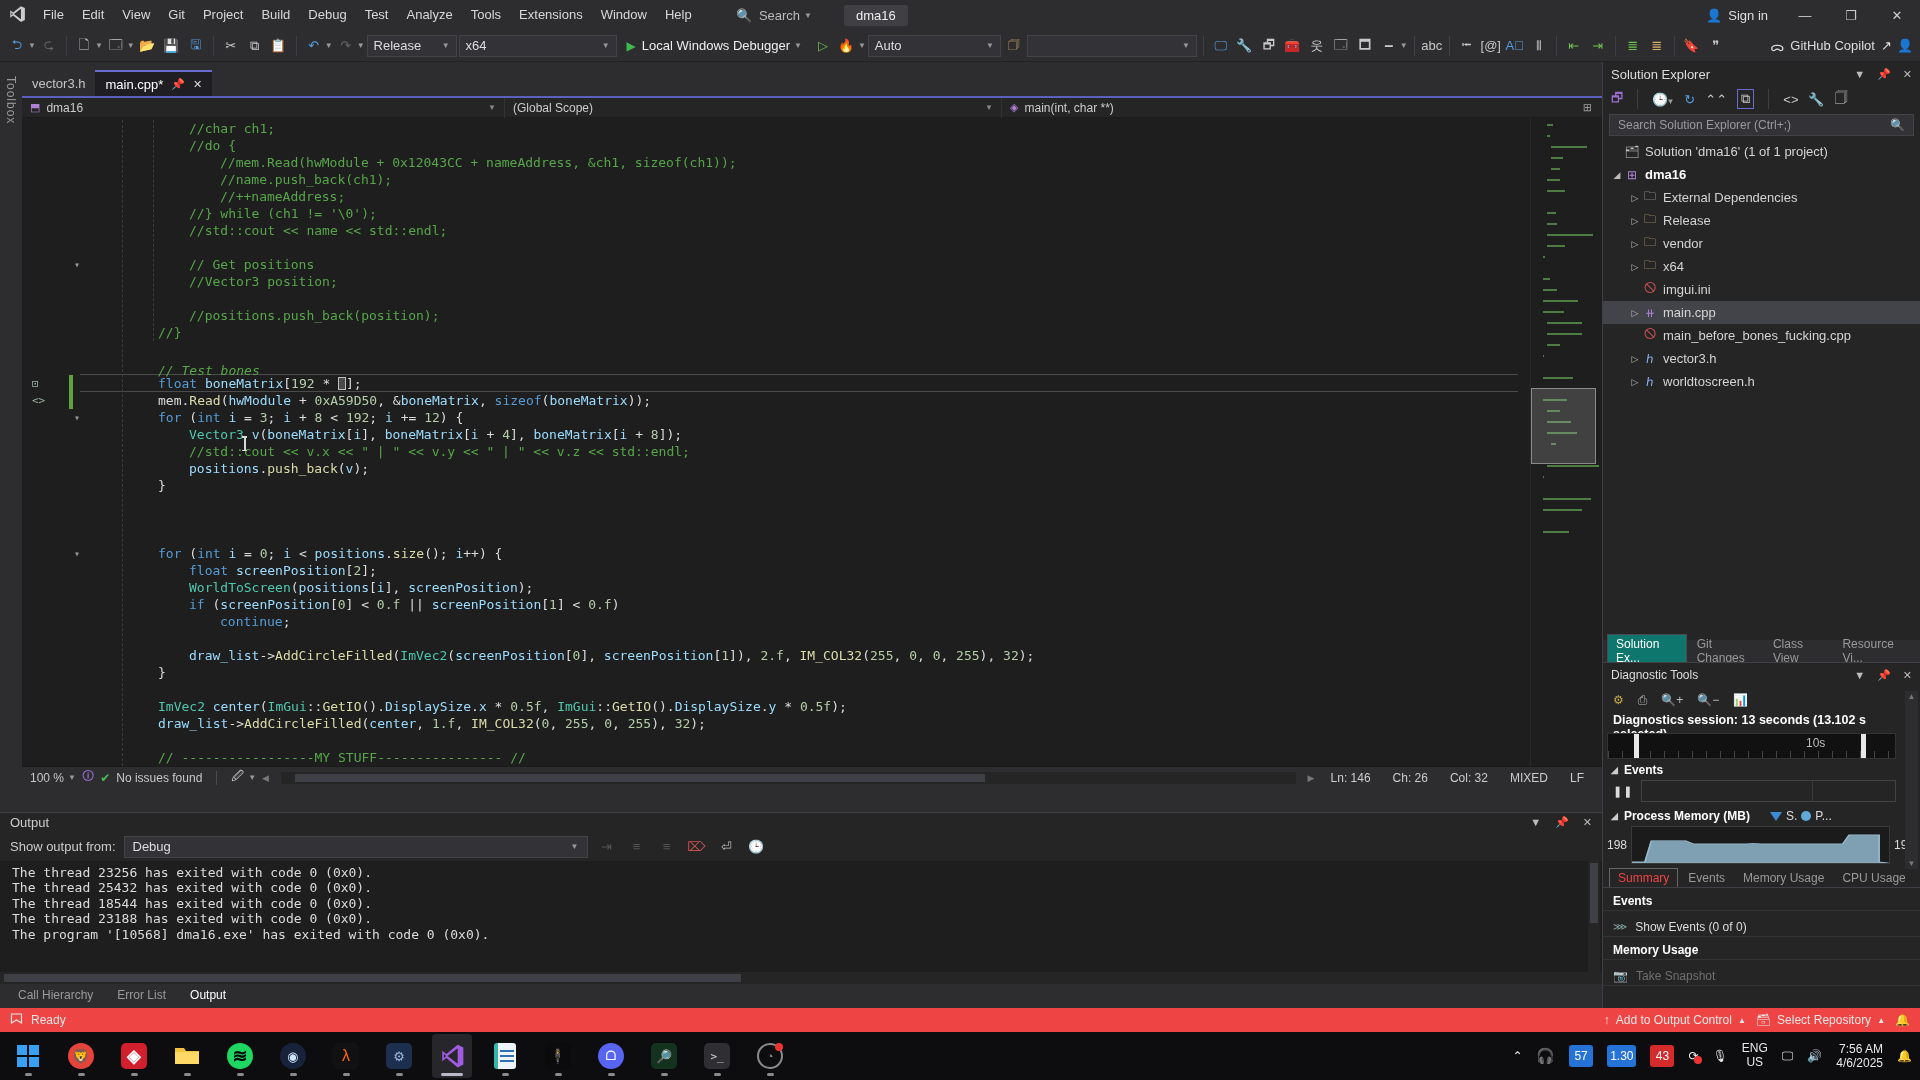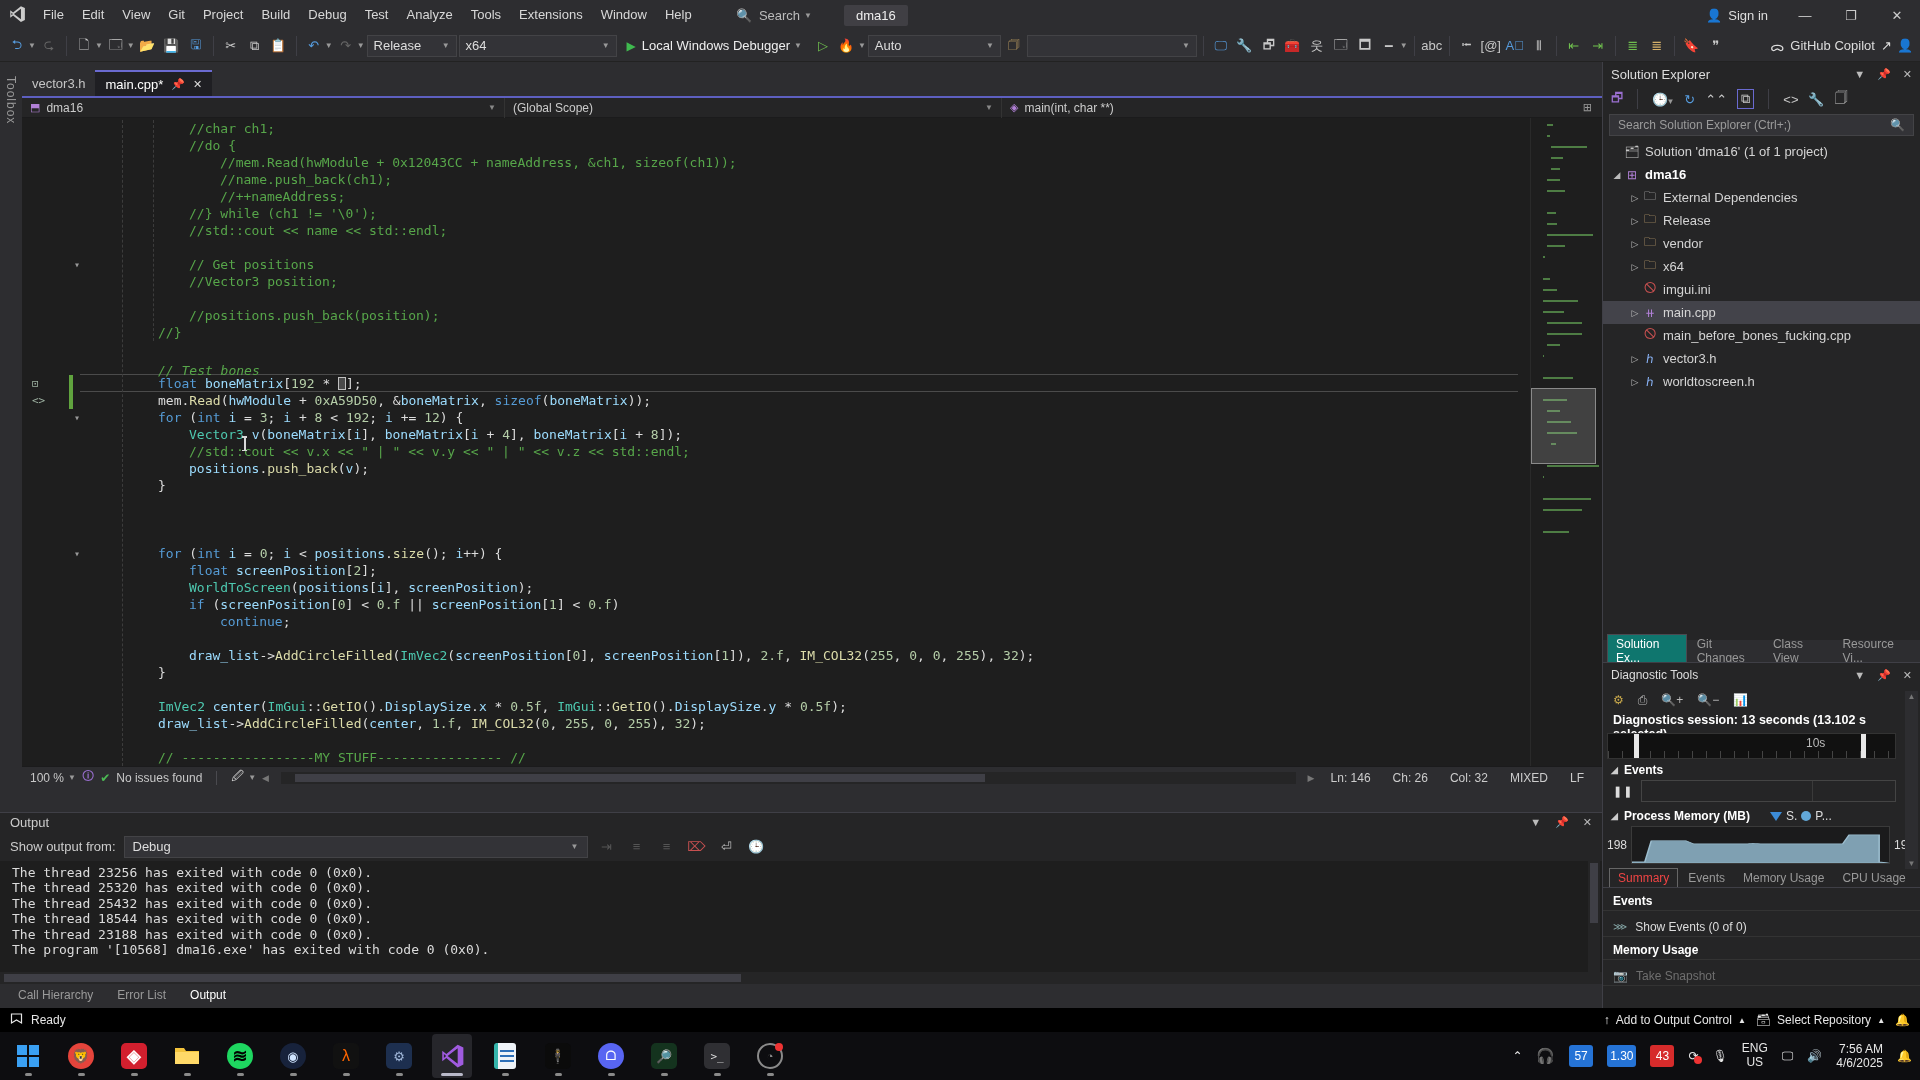--- a/index.html
+++ b/index.html
@@ -143,21 +143,21 @@
   .diag-vscroll { position:absolute; right:2px; top:28px; width:13px; height:178px; background:#2d2d30; color:#777; font-size:8px; display:flex; flex-direction:column; justify-content:space-between; align-items:center; padding:1px 0;}
   .diag-tabs { height:23px; display:flex; gap:2px; padding:8px 6px 0; align-items:flex-end; border-bottom:1px solid #3f3f46;}
   .diag-tab { padding:2px 8px; color:#999; }
   .diag-tab.active { color:#ef4444; border:1px solid #666; border-bottom:none; }
   .sum-hdr { height:19px; display:flex; align-items:center; color:#fff; font-weight:bold; padding:0 10px; border-bottom:1px solid #333; margin-top:4px;}
   .sum-item { height:20px; display:flex; align-items:center; gap:8px; color:#ddd; padding:0 10px; margin-top:6px; border-bottom:1px solid #333;}
   .sum-item.dim { color:#6f6f6f; }
   .sum-item .pre { color:#8aa; font-size:10px; }
 
   
-  .statusbar { height:22px; background:#000000; display:flex; align-items:center; color:#e6e6e6; font-size:12px; padding:12px 10px; flex:0 0 auto; gap:8px;}
+  .statusbar { height:22px; background:#ef4444; display:flex; align-items:center; color:#e6e6e6; font-size:12px; padding:12px 10px; flex:0 0 auto; gap:8px;}
   .sb-right { margin-left:auto; display:flex; align-items:center; gap:10px; }
   .sb-item { display:flex; align-items:center; gap:6px; }
   .sb-caret { font-size:8px; }
 
   
   .taskbar { height:48px; background:#0d0d10; display:flex; align-items:center; padding:0 8px; flex:0 0 auto;}
   .tb-apps { display:flex; gap:13px; align-items:center; }
   .app { width:40px; height:44px; display:flex; flex-direction:column; align-items:center; justify-content:center; position:relative; border-radius:4px;}
   .app.active { background:#26262b; }
   .app .ind { position:absolute; bottom:2px; width:7px; height:3px; border-radius:2px; background:#8a8a8a;}
@@ -454,21 +454,20 @@
           </div>
           <span class="op-ico dis">⇥</span>
           <span class="op-ico dis">≡</span>
           <span class="op-ico dis">≡</span>
           <span class="op-ico" style="color:#c75050">⌦</span>
           <span class="op-ico">⏎</span>
           <span class="op-ico">🕒</span>
         </div>
         <div class="op-text" id="outputText">
           <div class="op-line">The thread 23256 has exited with code 0 (0x0).</div>
-            <div class="op-line">The thread 25320 has exited with code 0 (0x0).</div>
             <div class="op-line">The thread 25432 has exited with code 0 (0x0).</div>
             <div class="op-line">The thread 18544 has exited with code 0 (0x0).</div>
             <div class="op-line">The thread 23188 has exited with code 0 (0x0).</div>
             <div class="op-line">The program '[10568] dma16.exe' has exited with code 0 (0x0).</div>
             <div class="op-vscroll">
               <div class="thumb"></div>
             </div>
         </div>
         <div class="op-hscroll">
             <div class="thumb"></div>

